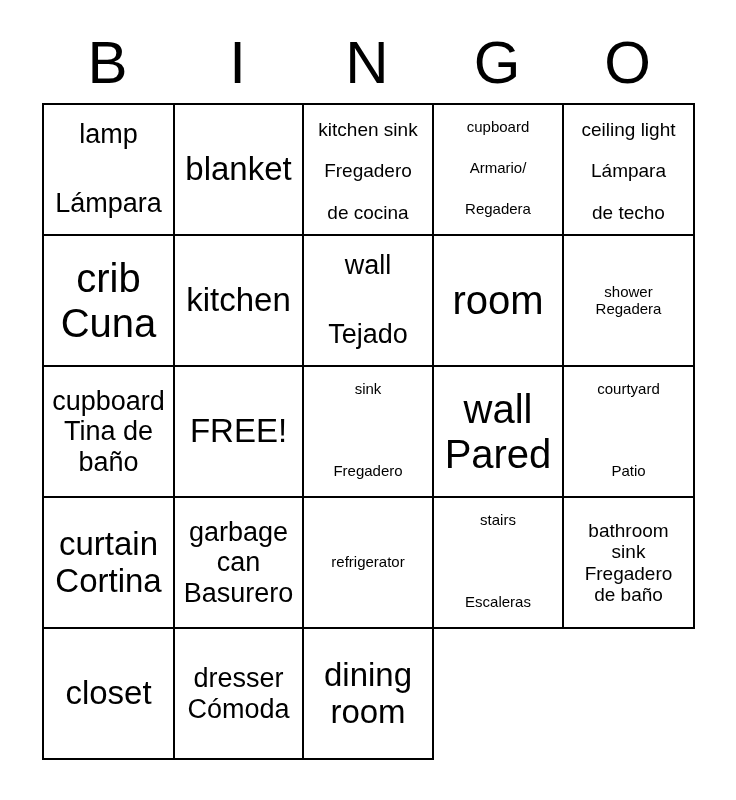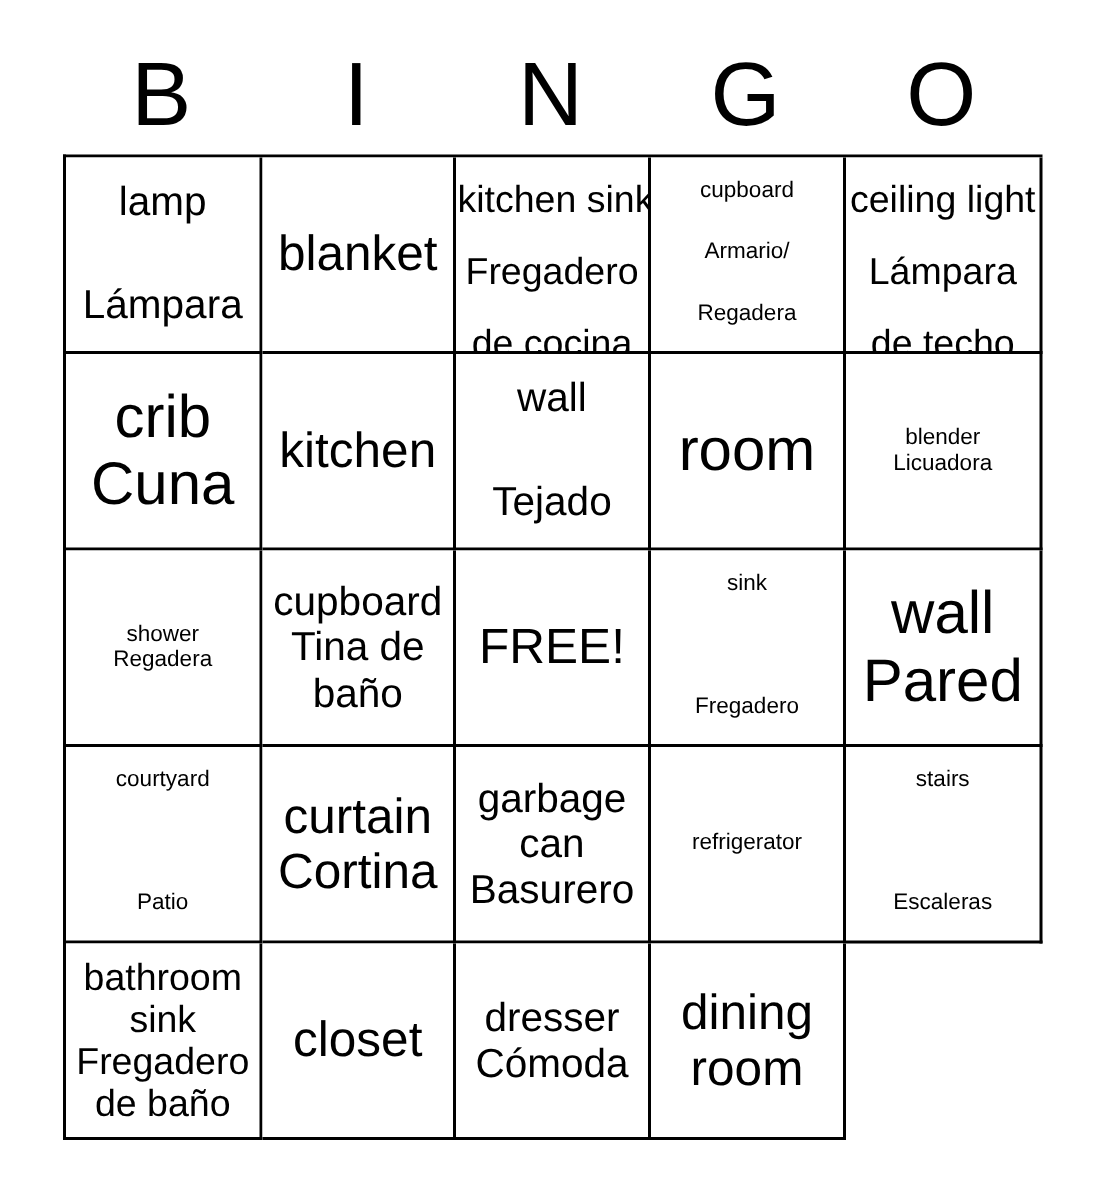--- a/index.html
+++ b/index.html
@@ -74,21 +74,21 @@
   .cell-line {
     display: block;
     width: 100%;
     text-align: center;
     line-height: 1.12;
     white-space: nowrap;
     color: #000000;
   }
 
   
-  .sz-xs  { font-size: 25px; }
+  .sz-xs  { font-size: 19px; }
   .sz-s   { font-size: 15px; }
   .sz-m   { font-size: 27px; }
   .sz-l   { font-size: 33px; }
   .sz-xl  { font-size: 40px; }
   .cell.spread-wide {
     justify-content: space-between;
     padding: 14px 1px 16px 1px;
     gap: 20px;
   }
 </style>
@@ -136,24 +136,20 @@
         <span class="cell-line sz-l">kitchen</span>
       </div>
       <div class="cell spread-wide">
         <span class="cell-line sz-m">wall</span>
         <span class="cell-line sz-m">Tejado</span>
       </div>
       <div class="cell">
         <span class="cell-line sz-xl">room</span>
       </div>
       <div class="cell">
-        <span class="cell-line sz-s">blender</span>
-        <span class="cell-line sz-s">Licuadora</span>
-      </div>
-      <div class="cell">
         <span class="cell-line sz-s">shower</span>
         <span class="cell-line sz-s">Regadera</span>
       </div>
       <div class="cell">
         <span class="cell-line sz-m">cupboard</span>
         <span class="cell-line sz-m">Tina de</span>
         <span class="cell-line sz-m">baño</span>
       </div>
       <div class="cell">
         <span class="cell-line sz-l">FREE!</span>

